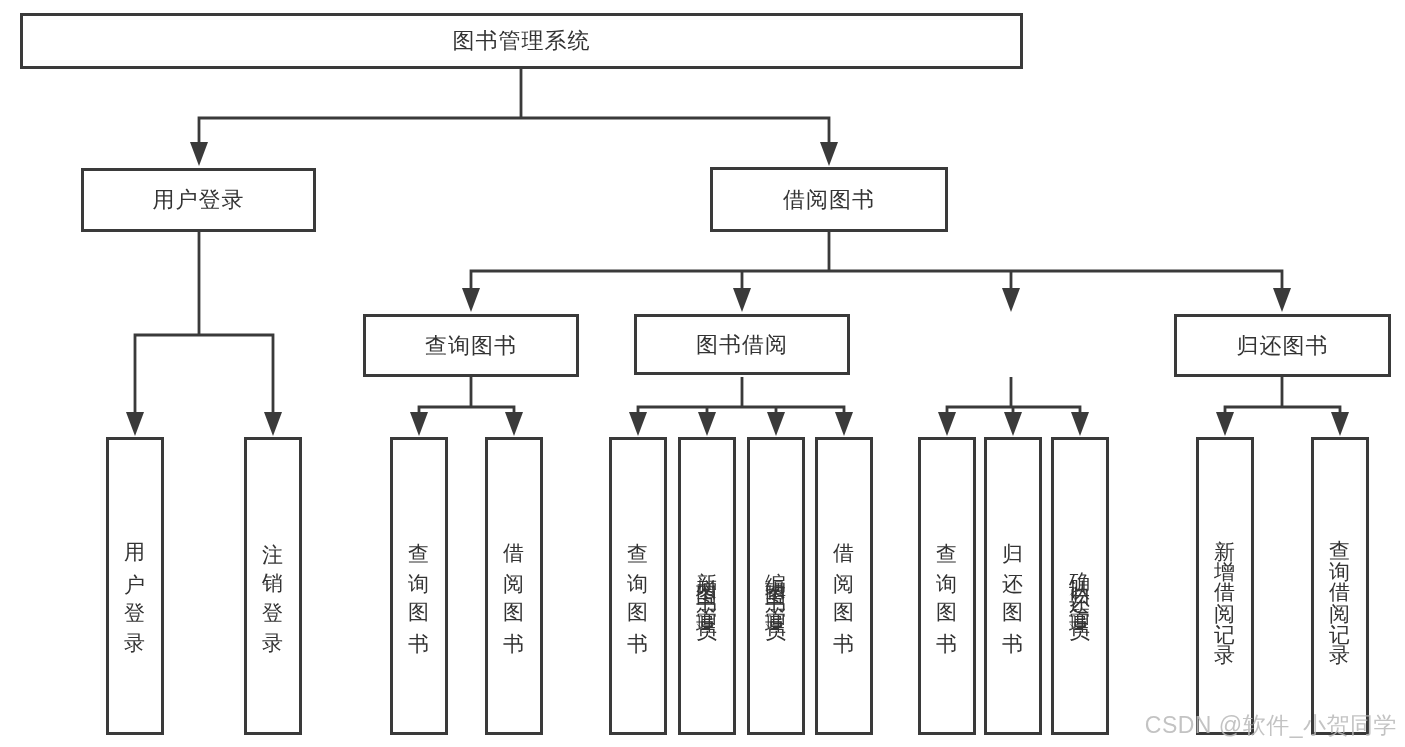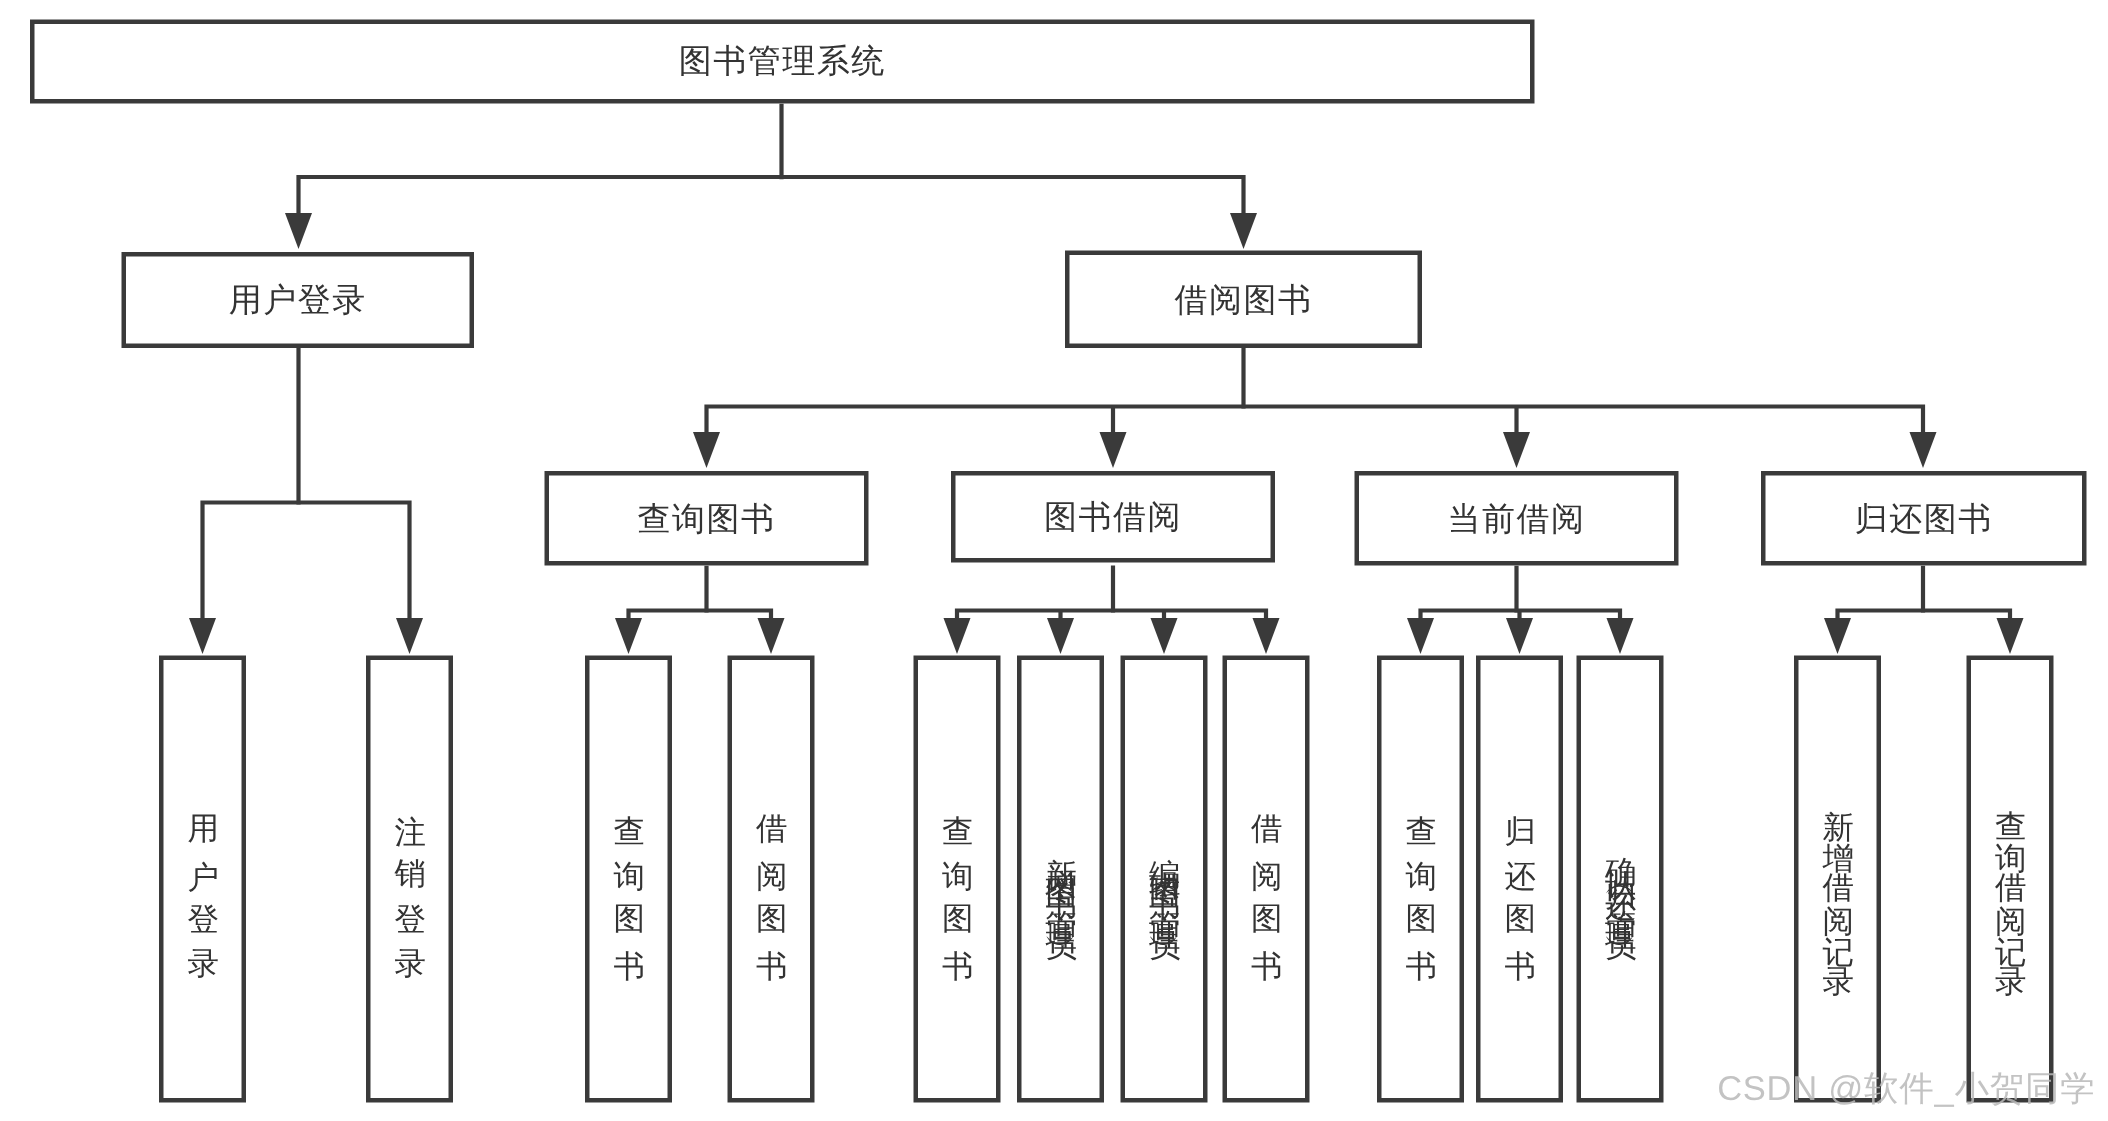--- a/index.html
+++ b/index.html
@@ -107,21 +107,20 @@
     </g>
   </svg>
 
   <div class="node" style="left:20px;top:13px;width:1003px;height:56px">图书管理系统</div>
 
   <div class="node" style="left:81px;top:168px;width:235px;height:64px">用户登录</div>
   <div class="node" style="left:710px;top:167px;width:238px;height:65px">借阅图书</div>
 
   <div class="node" style="left:363px;top:314px;width:216px;height:63px">查询图书</div>
   <div class="node" style="left:634px;top:314px;width:216px;height:61px">图书借阅</div>
-  <div class="node" style="left:903px;top:314px;width:216px;height:63px">当前借阅</div>
   <div class="node" style="left:1174px;top:314px;width:217px;height:63px">归还图书</div>
 
   <div class="node leaf" style="left:106px;top:437px;width:58px;height:298px">
     <span class="vtext" style="letter-spacing: 30px;">用户登录</span>
   </div>
   <div class="node leaf" style="left:244px;top:437px;width:58px;height:298px">
     <span class="vtext" style="letter-spacing: 30px;">注销登录</span>
   </div>
 
   <div class="node leaf" style="left:390px;top:437px;width:58px;height:298px">

